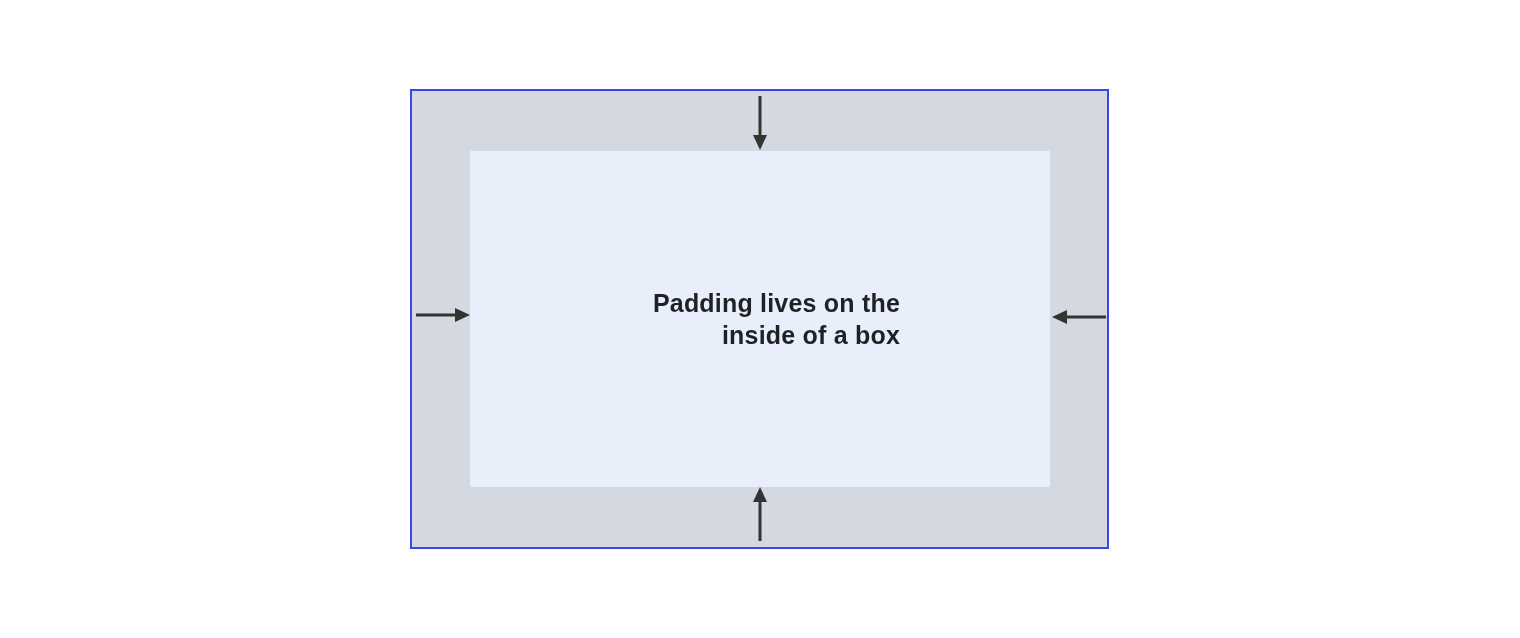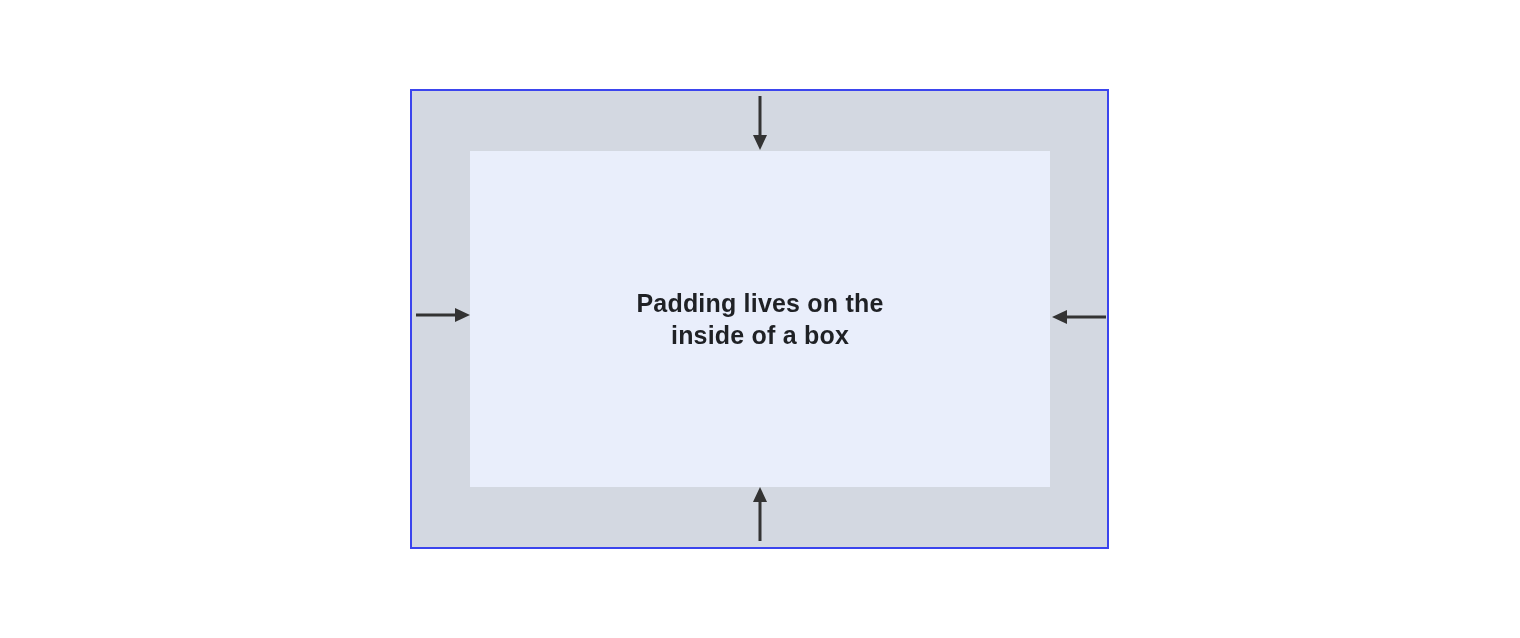--- a/index.html
+++ b/index.html
@@ -42,21 +42,21 @@
   }
 
   .caption {
     margin: 0;
     width: 280px;
     font-size: 25px;
     line-height: 32px;
     font-weight: bold;
     letter-spacing: 0.2px;
     color: var(--text-color, #1f2125);
-    text-align: center;
+    text-align: right;
   }
 
   
   .arrow {
     position: absolute;
     color: var(--arrow-color, #333333);
     display: block;
   }
   .arrow-top    { left: 338px; top: 5px;   }
   .arrow-bottom { left: 338px; top: 396px; }

